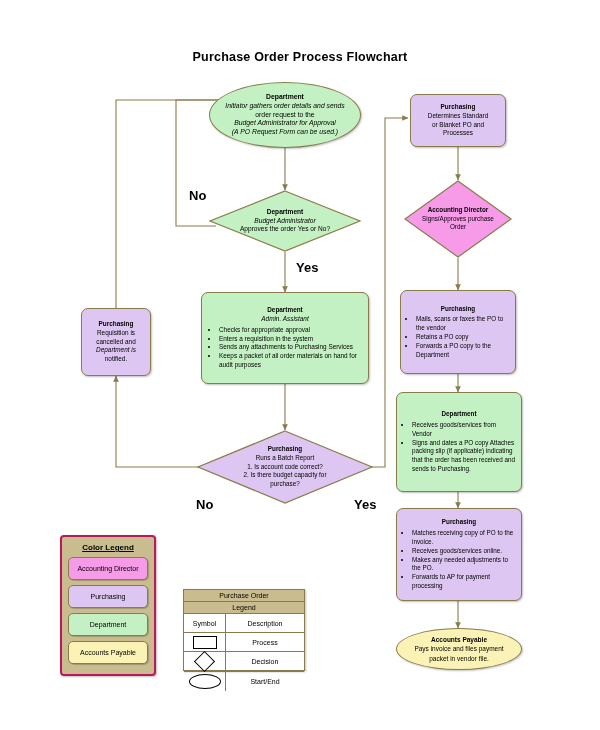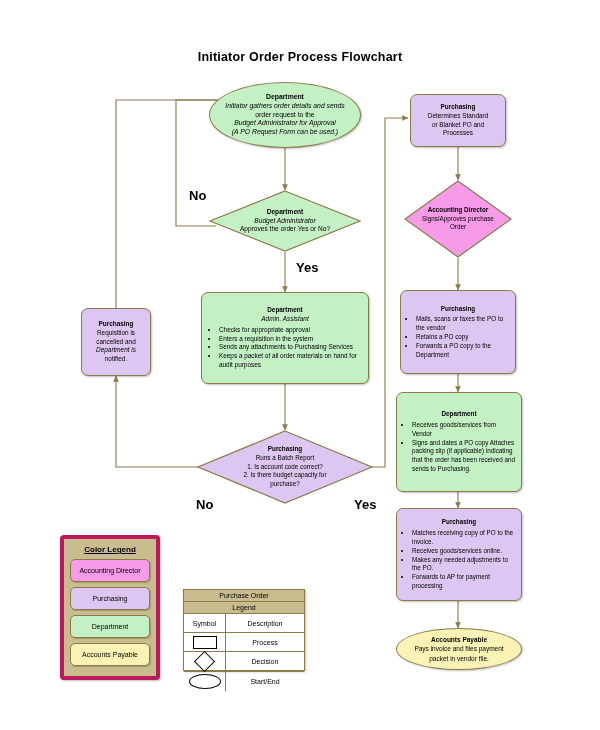--- a/index.html
+++ b/index.html
@@ -49,21 +49,21 @@
   .edge-label{position:absolute;font-weight:bold;font-size:13px;}
 
   #title{
     position:absolute;left:0;top:50px;width:600px;text-align:center;
     font-size:12.5px;font-weight:bold;letter-spacing:.2px;
   }
 
   
   #color-legend{
     position:absolute;left:60px;top:535px;width:92px;height:137px;
-    background:#c9bd8f;border:4px solid #be185d;border-radius:4px;
+    background:#c9bd8f;border:2px solid #be185d;border-radius:4px;
     box-shadow:1px 1px 2px rgba(0,0,0,.25);
   }
   #color-legend .cl-title{
     text-align:center;font-size:8px;font-weight:bold;text-decoration:underline;
     margin-top:6px;
   }
   #color-legend .chip{
     margin:5px auto 0;width:78px;height:21px;border:1px solid #8a7b4a;border-radius:5px;
     display:flex;align-items:center;justify-content:center;font-size:7px;
     box-shadow:1px 1px 1px rgba(0,0,0,.2);
@@ -85,21 +85,21 @@
   #symbol-legend .c2{flex:1;display:flex;align-items:center;justify-content:center;padding:2px 0;}
   .sym-rect{width:22px;height:11px;border:1.4px solid #000;}
   .sym-dia{width:13px;height:13px;border:1.4px solid #000;transform:rotate(45deg);}
   .sym-oval{width:30px;height:13px;border:1.4px solid #000;border-radius:50%/50%;}
 </style>
 </head>
 <body>
 
 <div id="canvas">
 
-  <div id="title">Initiator Order Process Flowchart</div>
+  <div id="title">Purchase Order Process Flowchart</div>
 
   <svg id="svg-layer" viewBox="0 0 600 730">
     <defs>
       <marker id="ah" markerWidth="7" markerHeight="7" refX="5.2" refY="2.6" orient="auto">
         <path d="M0,0 L5.5,2.6 L0,5.2 z" fill="#8a7b4a"></path>
       </marker>
     </defs>
     <g stroke="#8a7b4a" stroke-width="1.1" fill="none">
 
       <path d="M285,148 L285,190" marker-end="url(#ah)"></path>

